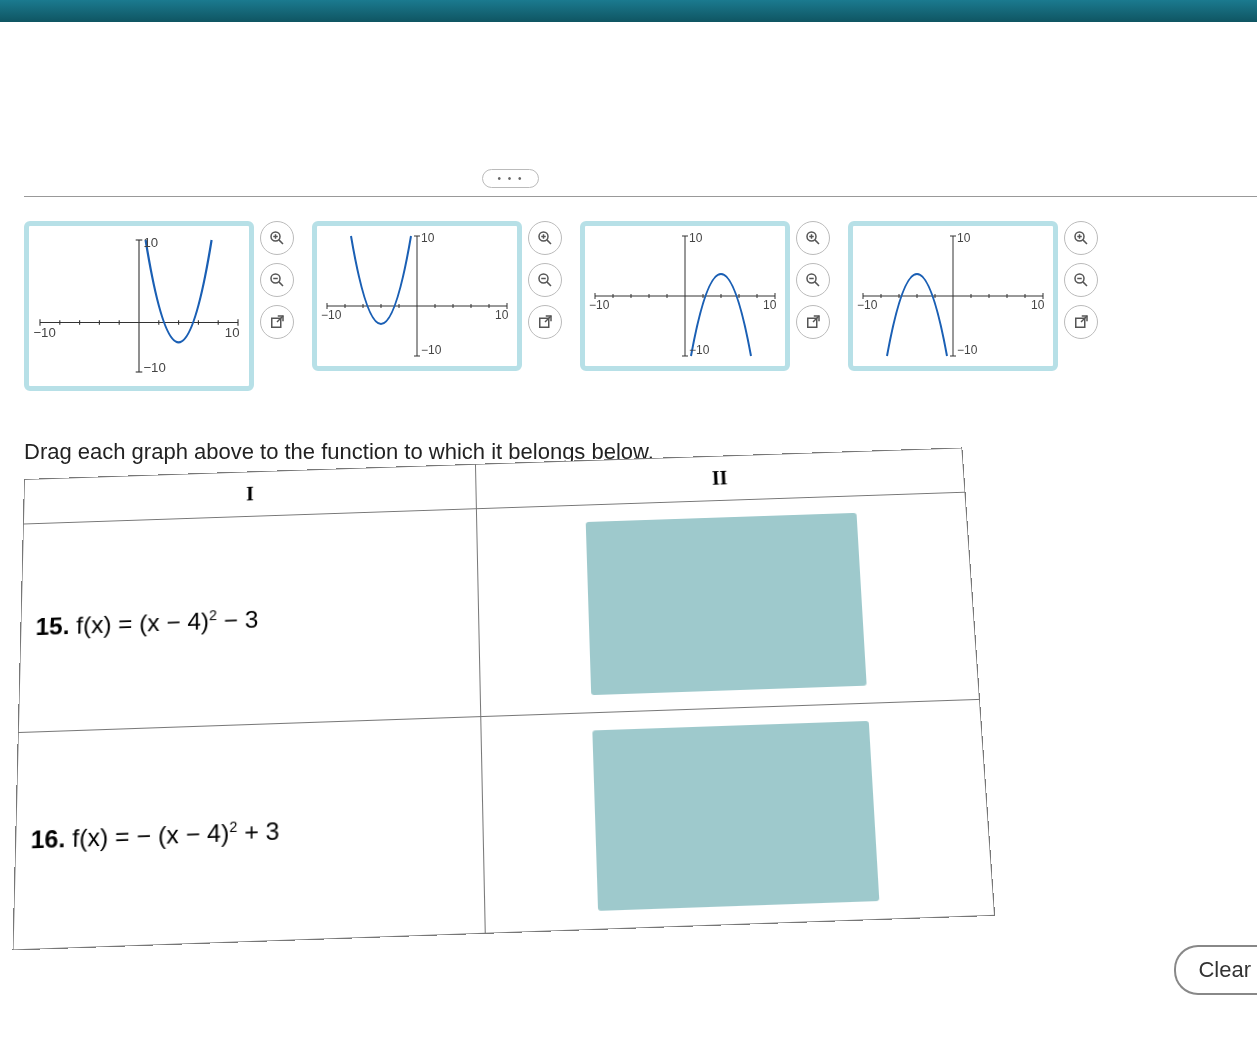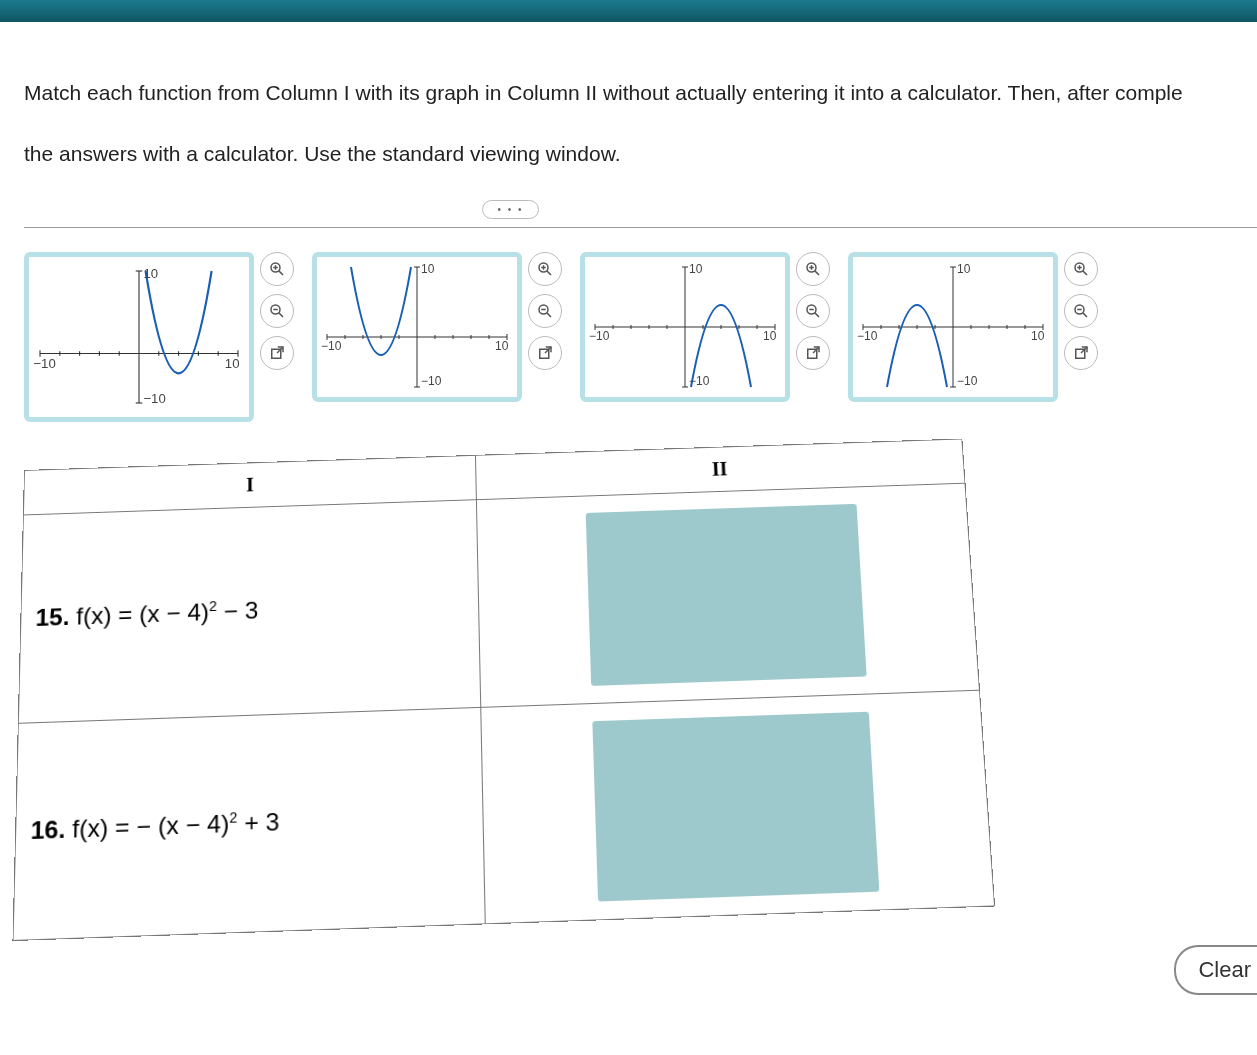--- a/index.html
+++ b/index.html
@@ -167,22 +167,21 @@
   .ax-lbl { font: 12px sans-serif; fill: #444; }
 </style>
 </head>
 <body>
 
 <div class="top-bar"></div>
 
 <div class="page">
 
   <div class="instructions">
-    <span>Match each function from Column I with its graph in Column II without actually entering it into a calculator. Then, after comple</span><br>
-    <span>the answers with a calculator. Use the standard viewing window.</span>
+    <br>
   </div>
 
   <div class="dots-container">
     <div class="dots-pill">
       <span>• • •</span>
     </div>
   </div>
 
   <hr class="sep">
 
@@ -402,20 +401,21 @@
               <rect x="5" y="7" width="12" height="12" fill="none" stroke="#555" stroke-width="2"></rect>
               <polyline points="13,4 20,4 20,11" fill="none" stroke="#555" stroke-width="2"></polyline>
               <line x1="20" y1="4" x2="12" y2="12" stroke="#555" stroke-width="2"></line>
             </svg>
           </div>
       </div>
     </div>
 
   </div>
 
+  <div class="drag-text">Drag each graph above to the function to which it belongs below.</div>
 
   <div class="answer-wrap">
     <table class="answer-table">
       <thead>
         <tr>
           <th style="width:48%">I</th>
           <th>II</th>
         </tr>
       </thead>
       <tbody>

